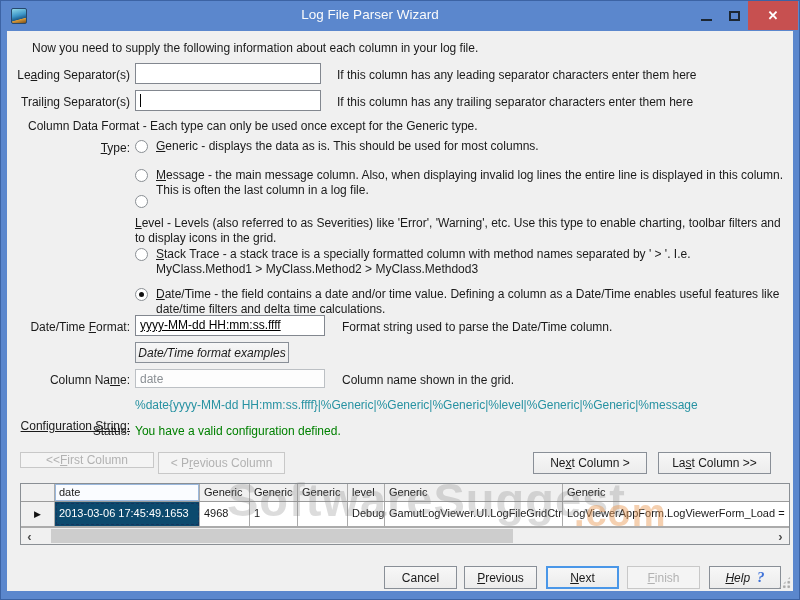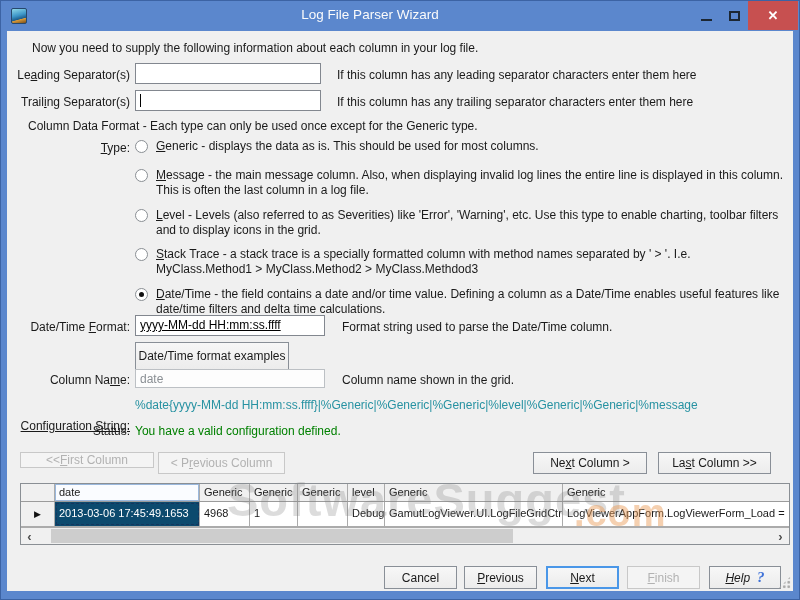--- a/index.html
+++ b/index.html
@@ -47,33 +47,33 @@
 
   .hint { position:absolute; white-space:nowrap; }
   .h-leading  { left:330px; top:37px; }
   .h-trailing { left:330px; top:64px; }
   .h-dtf      { left:335px; top:289px; }
   .h-colname  { left:335px; top:342px; }
 
   .cdf-heading { position:absolute; left:21px; top:88px; }
 
   .radio-row { position:absolute; left:128px; width:650px; display:flex; gap:8px; line-height:1.28; }
-  .r-generic { top:108px; } .r-message { top:137px; } .r-level { top:177px; }
+  .r-generic { top:108px; } .r-message { top:137px; } .r-level { top:163px;flex-direction:column; }
   .r-stack   { top:216px; } .r-date    { top:256px; }
   .radio { flex:none; width:13px; height:13px; margin-top:1px; border:1px solid #8a8f94;
            border-radius:50%; background:#fff; position:relative; }
   .radio.checked::after { content:""; position:absolute; left:3px; top:3px; width:5px; height:5px;
            border-radius:50%; background:#101010; }
 
   .btn { position:absolute; display:flex; align-items:center; justify-content:center;
          background:linear-gradient(#f7f7f7,#ececec); border:1px solid #898f97;
          font-family:"Liberation Sans", sans-serif; font-size:12px; color:#1a1a1a;
          white-space:nowrap; cursor:pointer; }
   .btn.disabled { border-color:#c8c8c8; color:#b2b2b2; background:#f4f4f4; cursor:default; }
-  .btn-examples { left:128px; top:311px; width:154px; height:28px; }
+  .btn-examples { left:128px; top:311px; width:154px; height:21px;font-style:italic; }
   .btn-first { left:13px;  top:421px; width:134px; height:16px; }
   .btn-prevcol { left:151px; top:421px; width:127px; height:22px; }
   .btn-nextcol { left:526px; top:421px; width:114px; height:22px; }
   .btn-lastcol { left:651px; top:421px; width:113px; height:22px; }
   .btn-cancel   { left:377px; top:535px; width:73px; height:23px; }
   .btn-previous { left:457px; top:535px; width:73px; height:23px; }
   .btn-next     { left:539px; top:535px; width:73px; height:23px; border:2px solid #4a97e8; }
   .btn-finish   { left:620px; top:535px; width:73px; height:23px; }
   .btn-help     { left:702px; top:535px; width:72px; height:23px;font-style:italic; }
   .help-q { font-family:"Liberation Serif", serif; font-weight:bold; font-size:15px;

